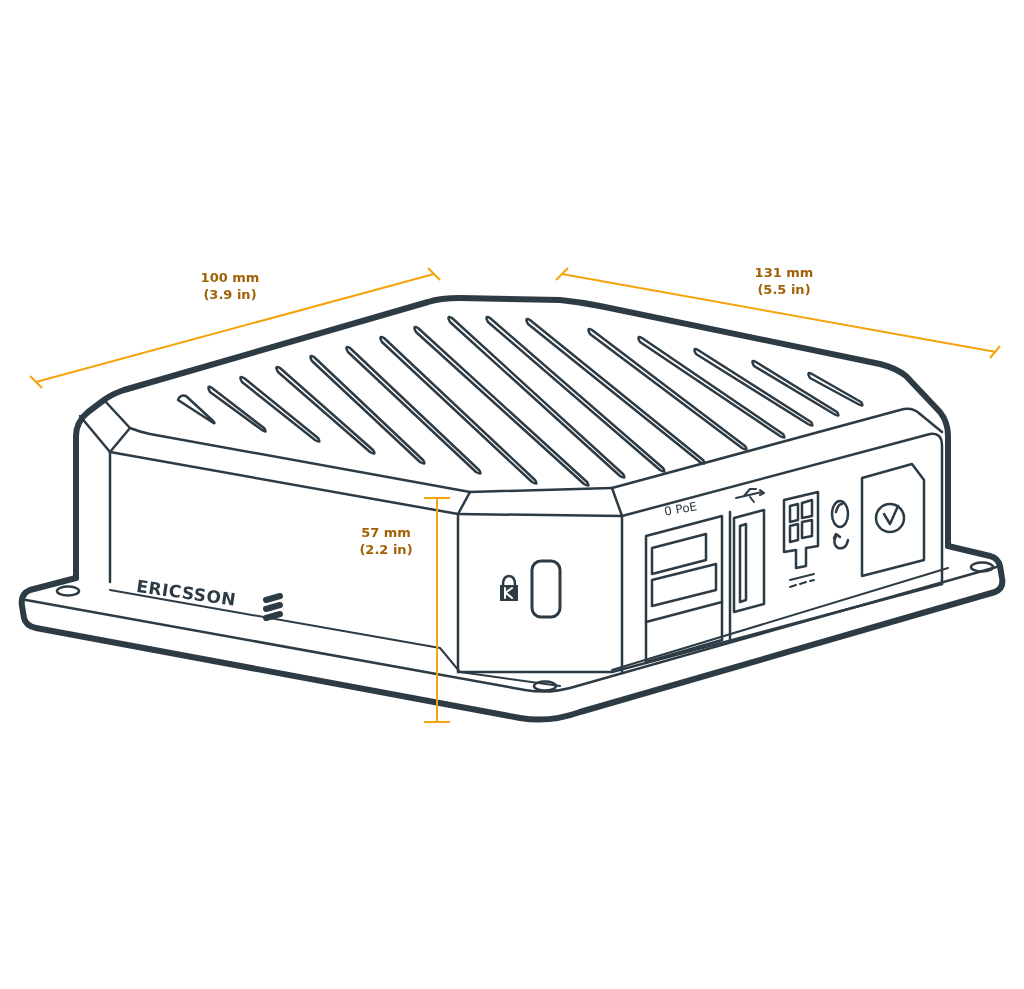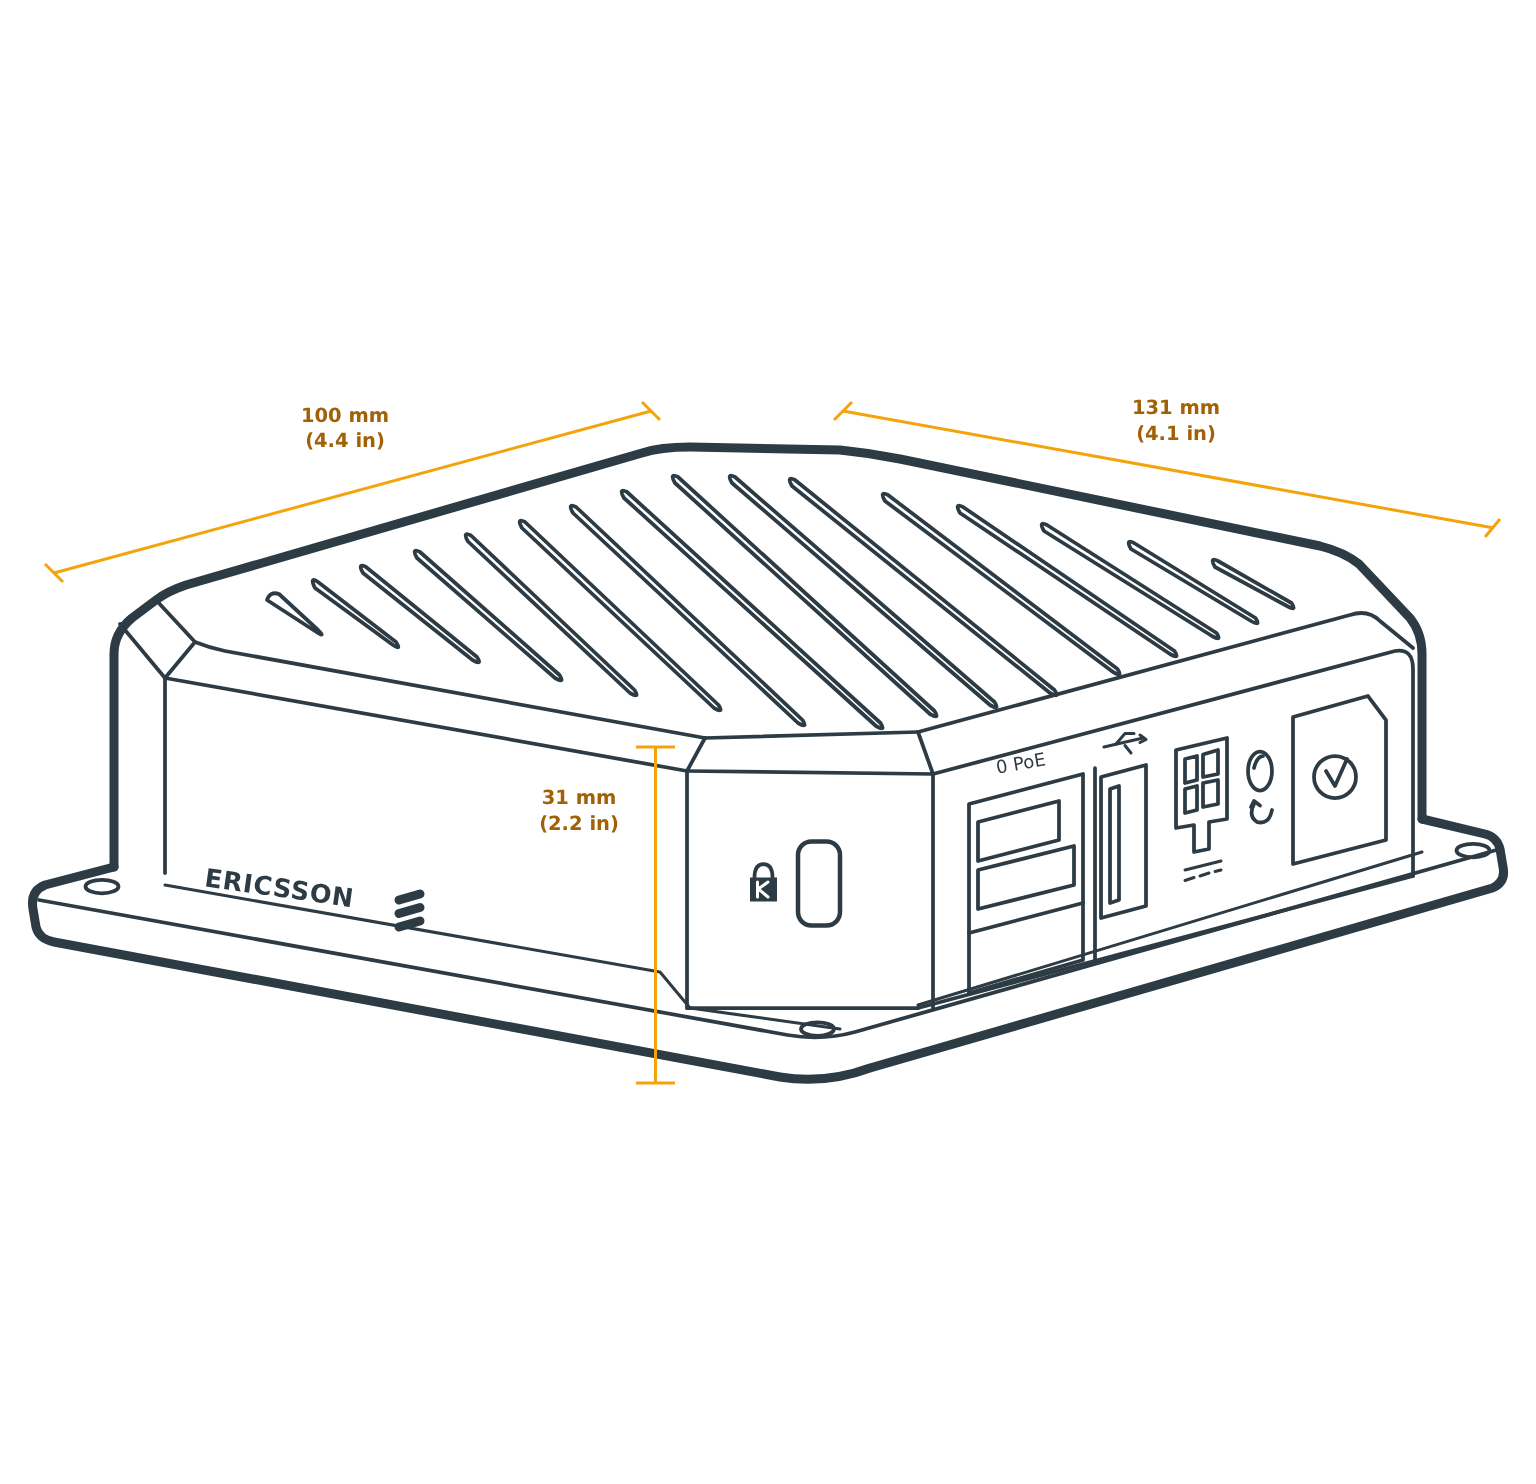--- a/index.html
+++ b/index.html
@@ -134,26 +134,26 @@
     <path d="M568,268 L556,280"></path>
     <path d="M1000,346 L990,358"></path>
     <path d="M437,498 L437,722"></path>
     <path d="M424,498 L450,498"></path>
     <path d="M424,722 L450,722"></path>
   </g>
 </svg>
 
 <div class="dim-label" style="left:180px; top:269px; width:100px;">
   <span>100 mm</span>
-  <span>(4.4 in)</span>
+  <span>(3.9 in)</span>
 </div>
 <div class="dim-label" style="left:734px; top:264px; width:100px;">
   <span>131 mm</span>
-  <span>(4.1 in)</span>
+  <span>(5.5 in)</span>
 </div>
 <div class="dim-label" style="left:346px; top:524px; width:80px;">
-  <span>31 mm</span>
+  <span>57 mm</span>
   <span>(2.2 in)</span>
 </div>
 
 <div class="brand">ERICSSON</div>
 <div class="port-label">0 PoE</div>
 </div>
 
 </body></html>

